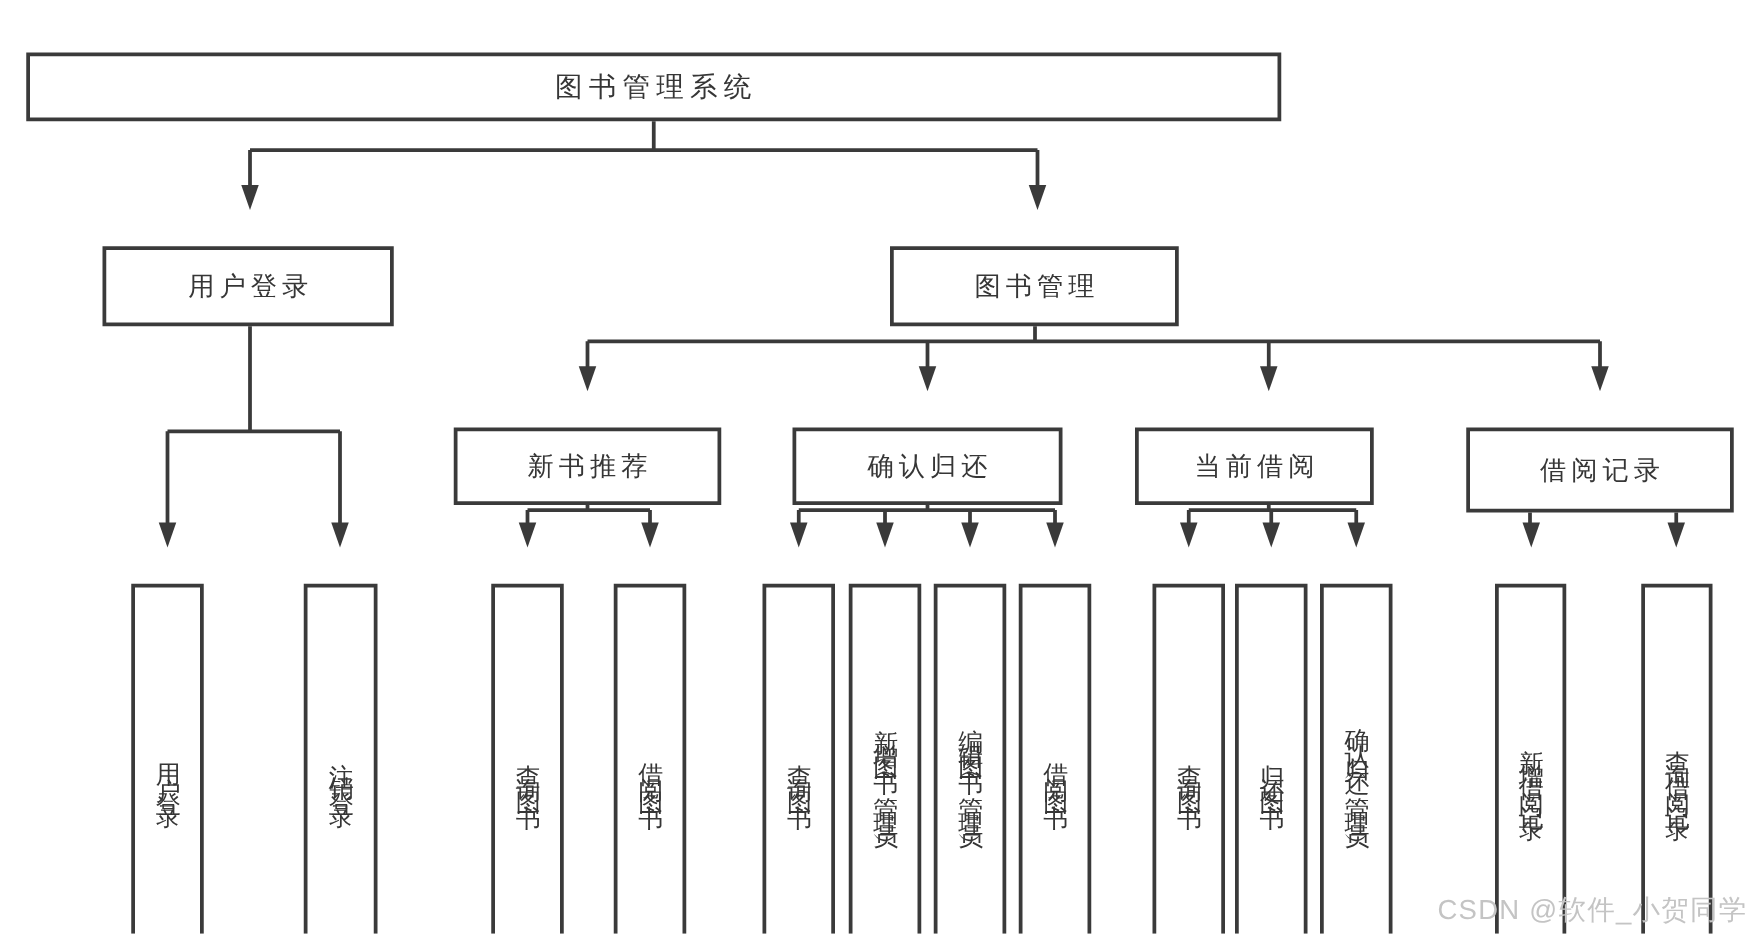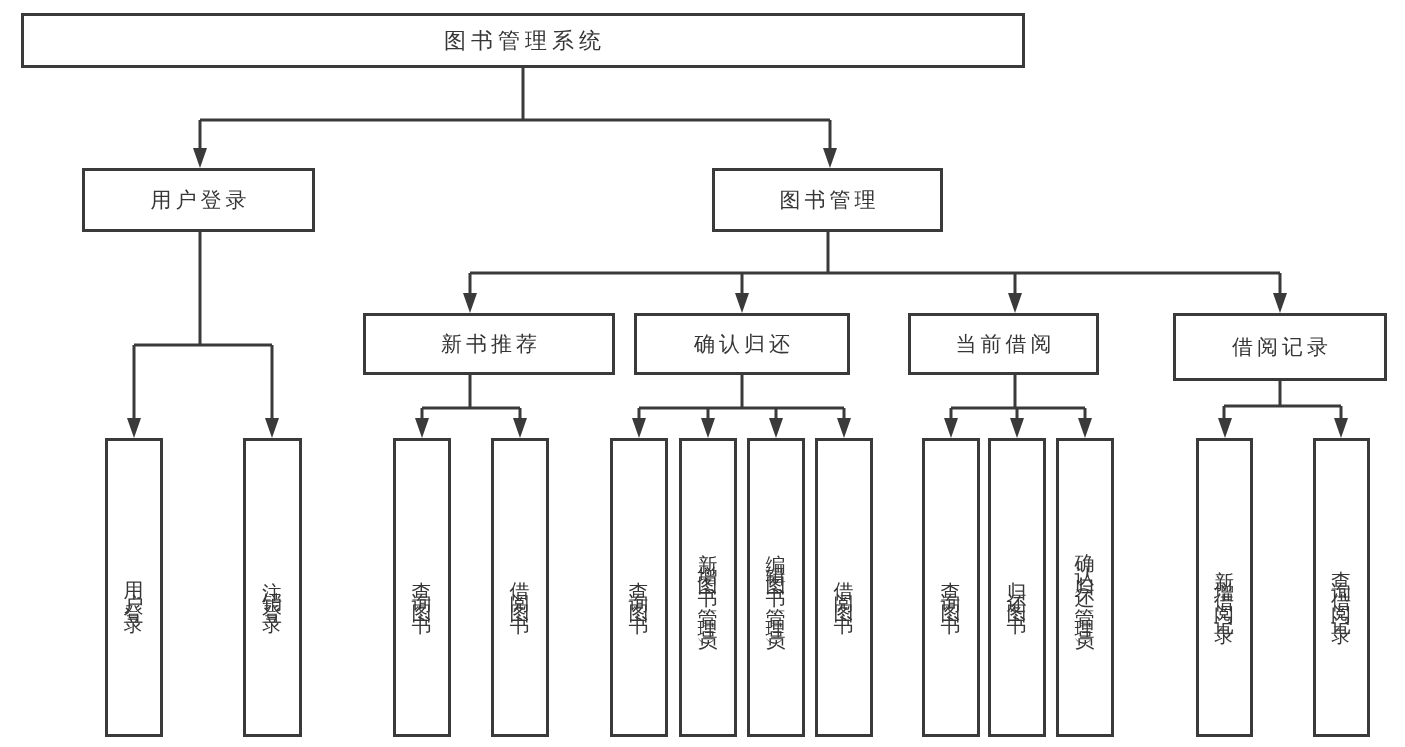--- a/index.html
+++ b/index.html
@@ -30,20 +30,21 @@
     fill: none;
   }
   svg.connectors polygon {
     fill: var(--line, #3a3a3a);
     stroke: none;
   }
   .node {
     position: absolute;
     background: var(--box-background, #ffffff);
     border: 3px solid var(--line, #3a3a3a);
+    margin-top: 29px;
   }
   .hbox {
     display: flex;
     align-items: center;
     justify-content: center;
     font-size: 21px;
     letter-spacing: 4px;
     white-space: nowrap;
   }
   .hbox .hlabel { padding-left: 4px; }
@@ -120,21 +121,21 @@
     <span class="hlabel">图书管理系统</span>
   </div>
 
   <div class="node hbox" style="left:82px;top:168px;width:233px;height:64px;">
     <span class="hlabel">用户登录</span>
   </div>
   <div class="node hbox" style="left:712px;top:168px;width:231px;height:64px;align-items:center;">
     <span class="hlabel">图书管理</span>
   </div>
 
-  <div class="node hbox" style="left:363px;top:313px;width:252px;height:62px;">
+  <div class="node hbox" style="left:363px;top:313px;width:214px;height:62px;">
     <span class="hlabel">新书推荐</span>
   </div>
   <div class="node hbox" style="left:634px;top:313px;width:216px;height:62px;">
     <span class="hlabel">确认归还</span>
   </div>
   <div class="node hbox" style="left:908px;top:313px;width:191px;height:62px;">
     <span class="hlabel">当前借阅</span>
   </div>
   <div class="node hbox" style="left:1173px;top:313px;width:214px;height:68px;">
     <span class="hlabel">借阅记录</span>
@@ -177,14 +178,15 @@
     <span class="vtext">确认归还（管理员）</span>
   </div>
 
   <div class="node leaf" style="left:1196px;width:57px;">
     <span class="vtext">新增借阅记录</span>
   </div>
   <div class="node leaf" style="left:1313px;width:57px;">
     <span class="vtext">查询借阅记录</span>
   </div>
 
+  <div class="watermark">CSDN @软件_小贺同学</div>
 
 </div>
 
 </body></html>

